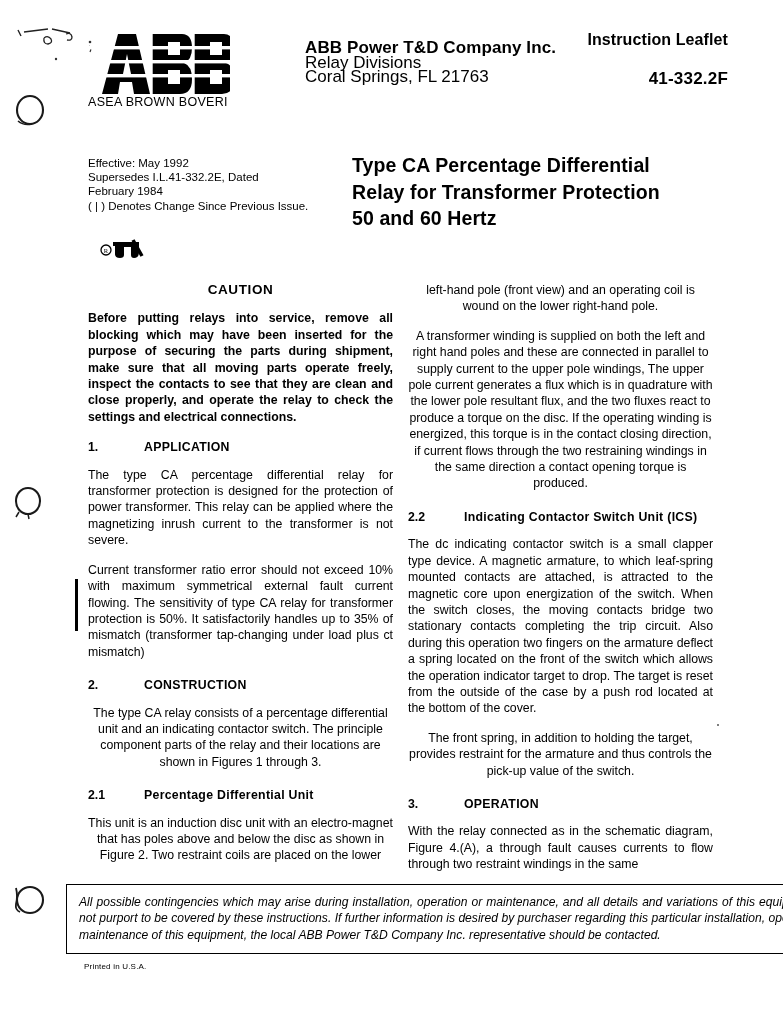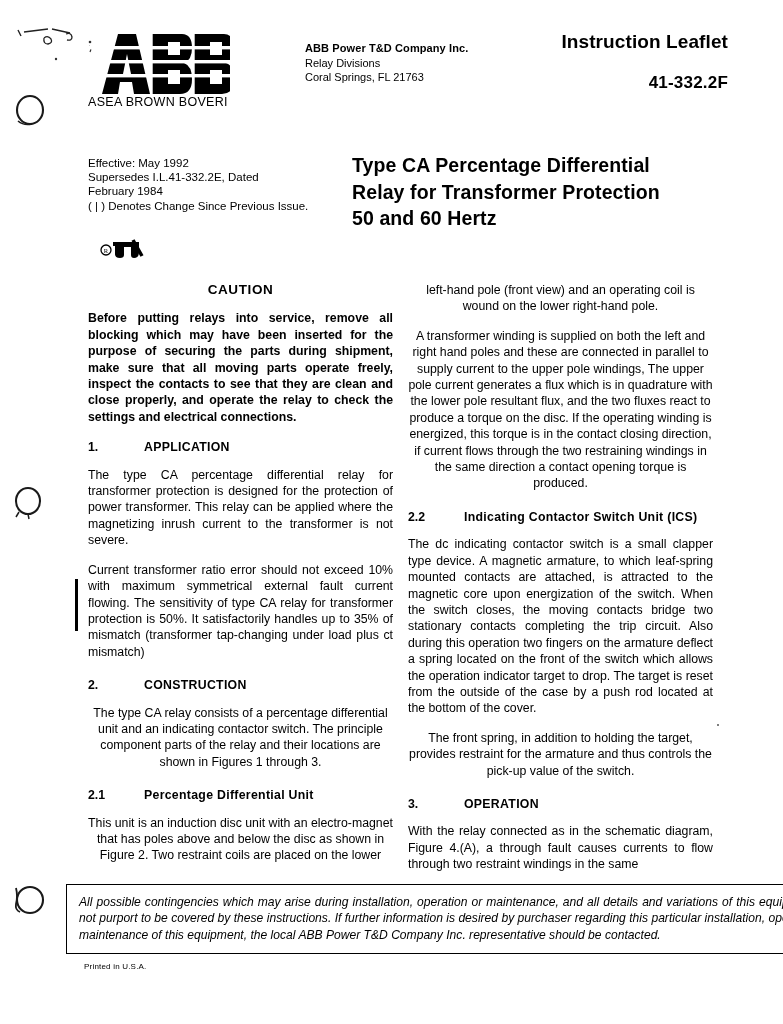--- a/index.html
+++ b/index.html
@@ -35,31 +35,31 @@
     font-size: 12.5px;
     letter-spacing: 0.3px;
     font-weight: 400;
     margin-top: 1px;
     white-space: nowrap;
   }
   .company-block {
     position: absolute;
     left: 305px;
     top: 41px;
-    font-size: 11px;
+    font-size: 17px;
     line-height: 14.5px;
   }
   .company-name { font-weight: bold; letter-spacing: 0.1px; }
   .leaflet-block {
     position: absolute;
     right: 55px;
     top: 31px;
     text-align: right;
   }
-  .leaflet-title { font-size: 19px; font-weight: bold; letter-spacing: 0.1px; }
+  .leaflet-title { font-size: 16px; font-weight: bold; letter-spacing: 0.1px; }
   .leaflet-number { font-size: 17px; font-weight: bold; margin-top: 20px; letter-spacing: 0.2px; }
 
   
   .effective-block {
     position: absolute;
     left: 88px;
     top: 156px;
     font-size: 11.5px;
     line-height: 14.2px;
     width: 250px;

